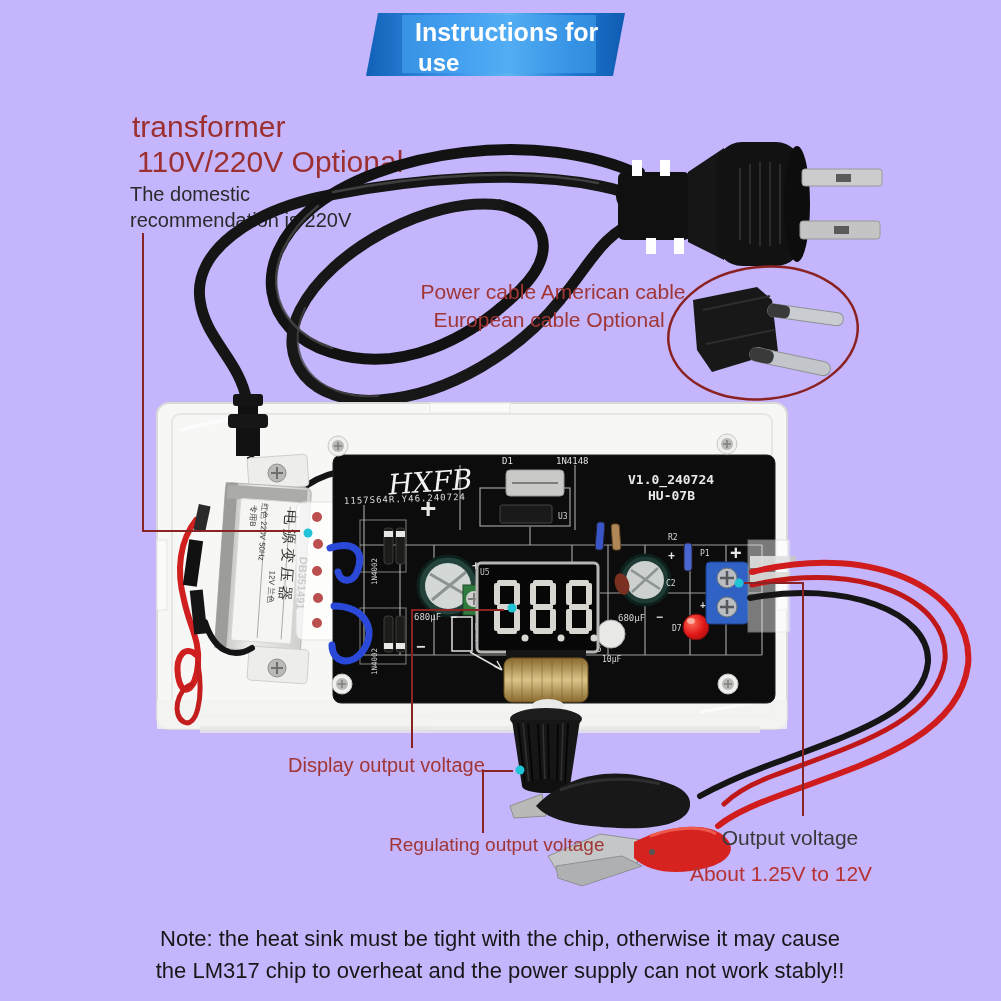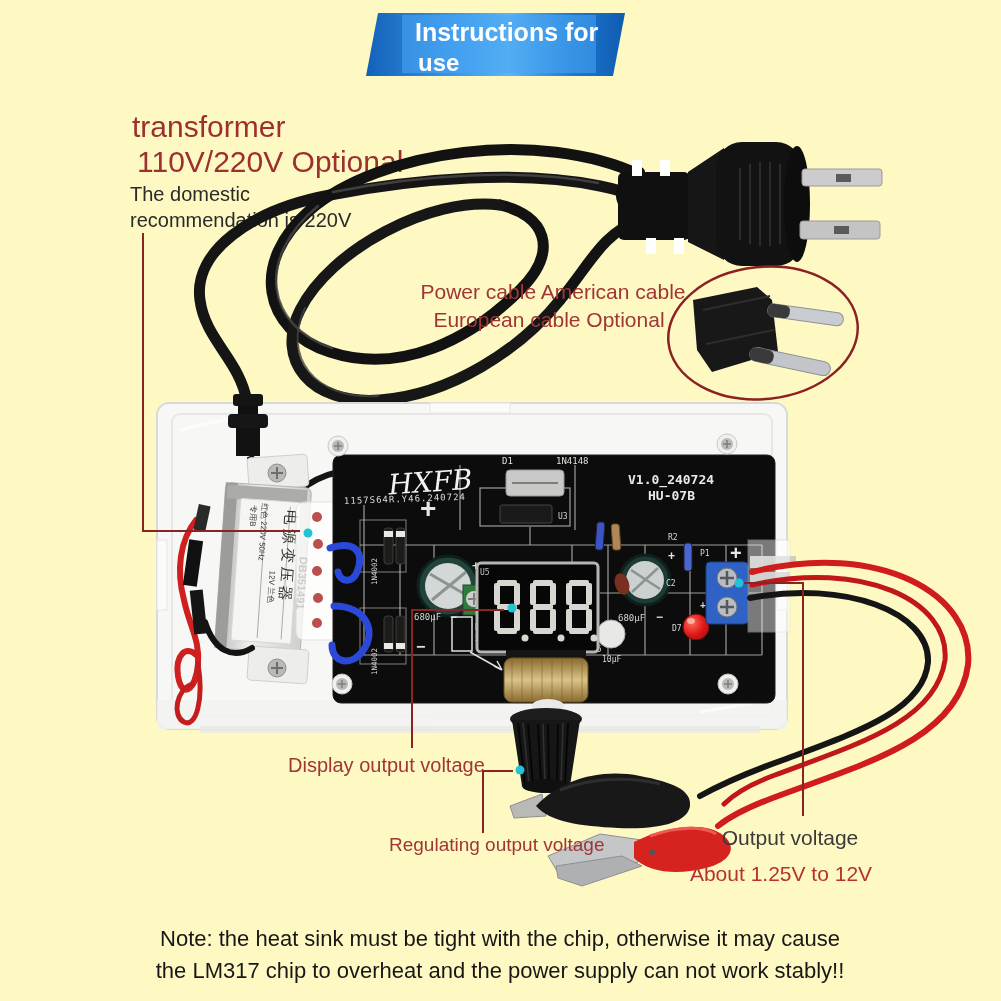--- a/index.html
+++ b/index.html
@@ -1,16 +1,16 @@
 <!DOCTYPE html>
 <html><head>
 <meta charset="utf-8">
 <style>
   html,body{margin:0;padding:0;background:#fff;}
-  #stage{position:relative;width:1001px;height:1001px;background:#fef9c3;overflow:hidden;
+  #stage{position:relative;width:1001px;height:1001px;background:#c4b5fd;overflow:hidden;
          font-family:"Liberation Sans",sans-serif;text-align:center;}
   svg text{font-family:"Liberation Sans",sans-serif;}
   .cursive{font-family:"DejaVu Serif",serif;font-style:italic;}
   .mono{font-family:"DejaVu Sans Mono",monospace;}
 </style>
 </head>
 <body>
 
 <div id="stage">
 <svg viewBox="0 0 1001 1001" width="1001" height="1001">

